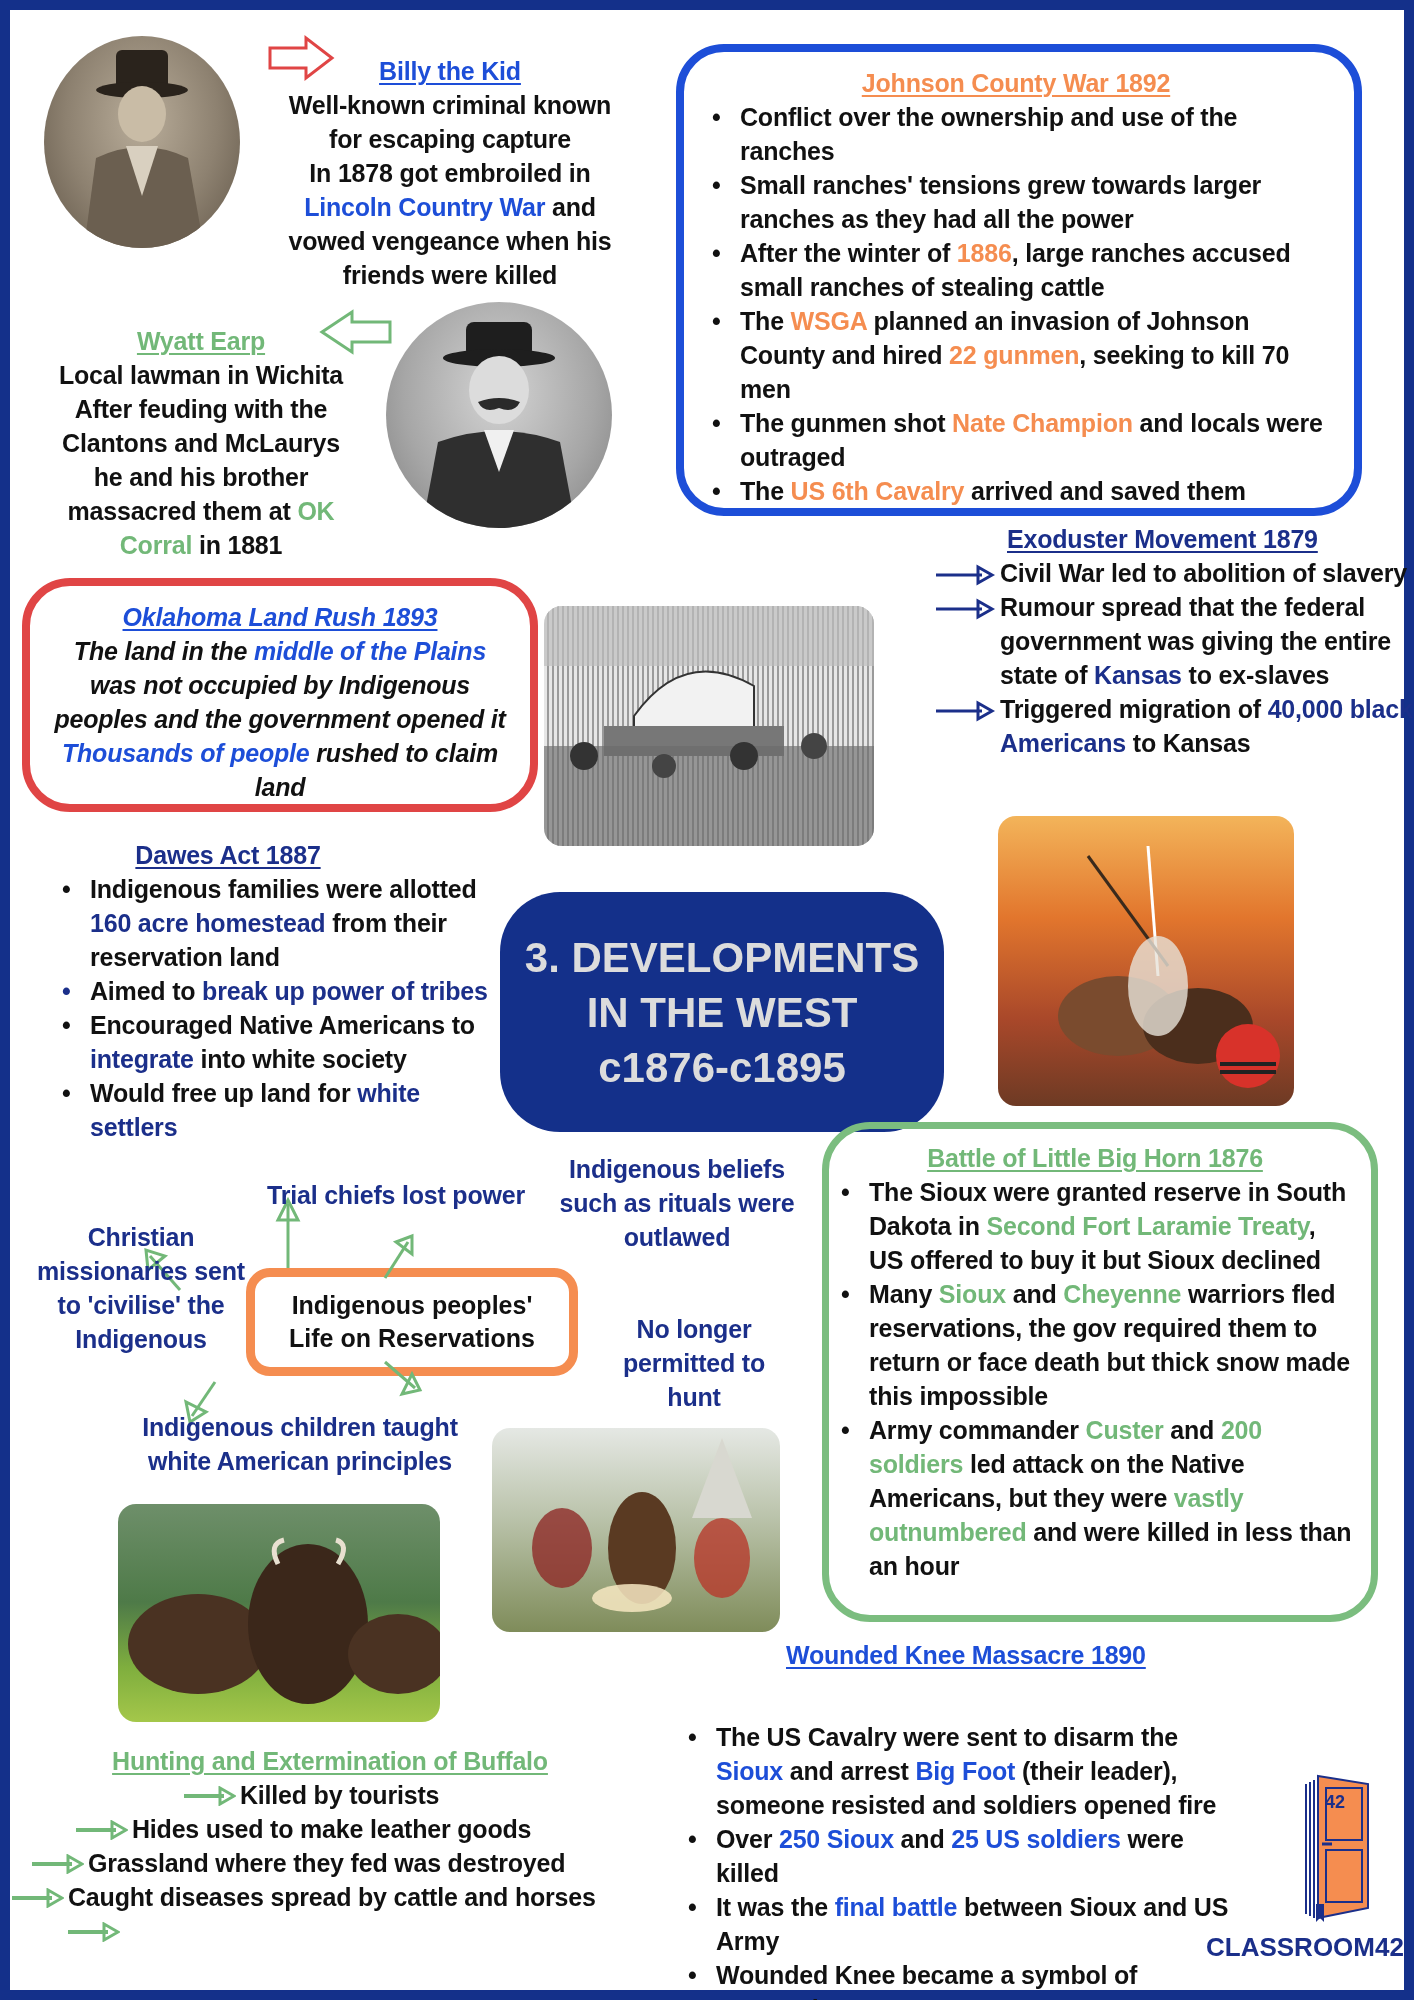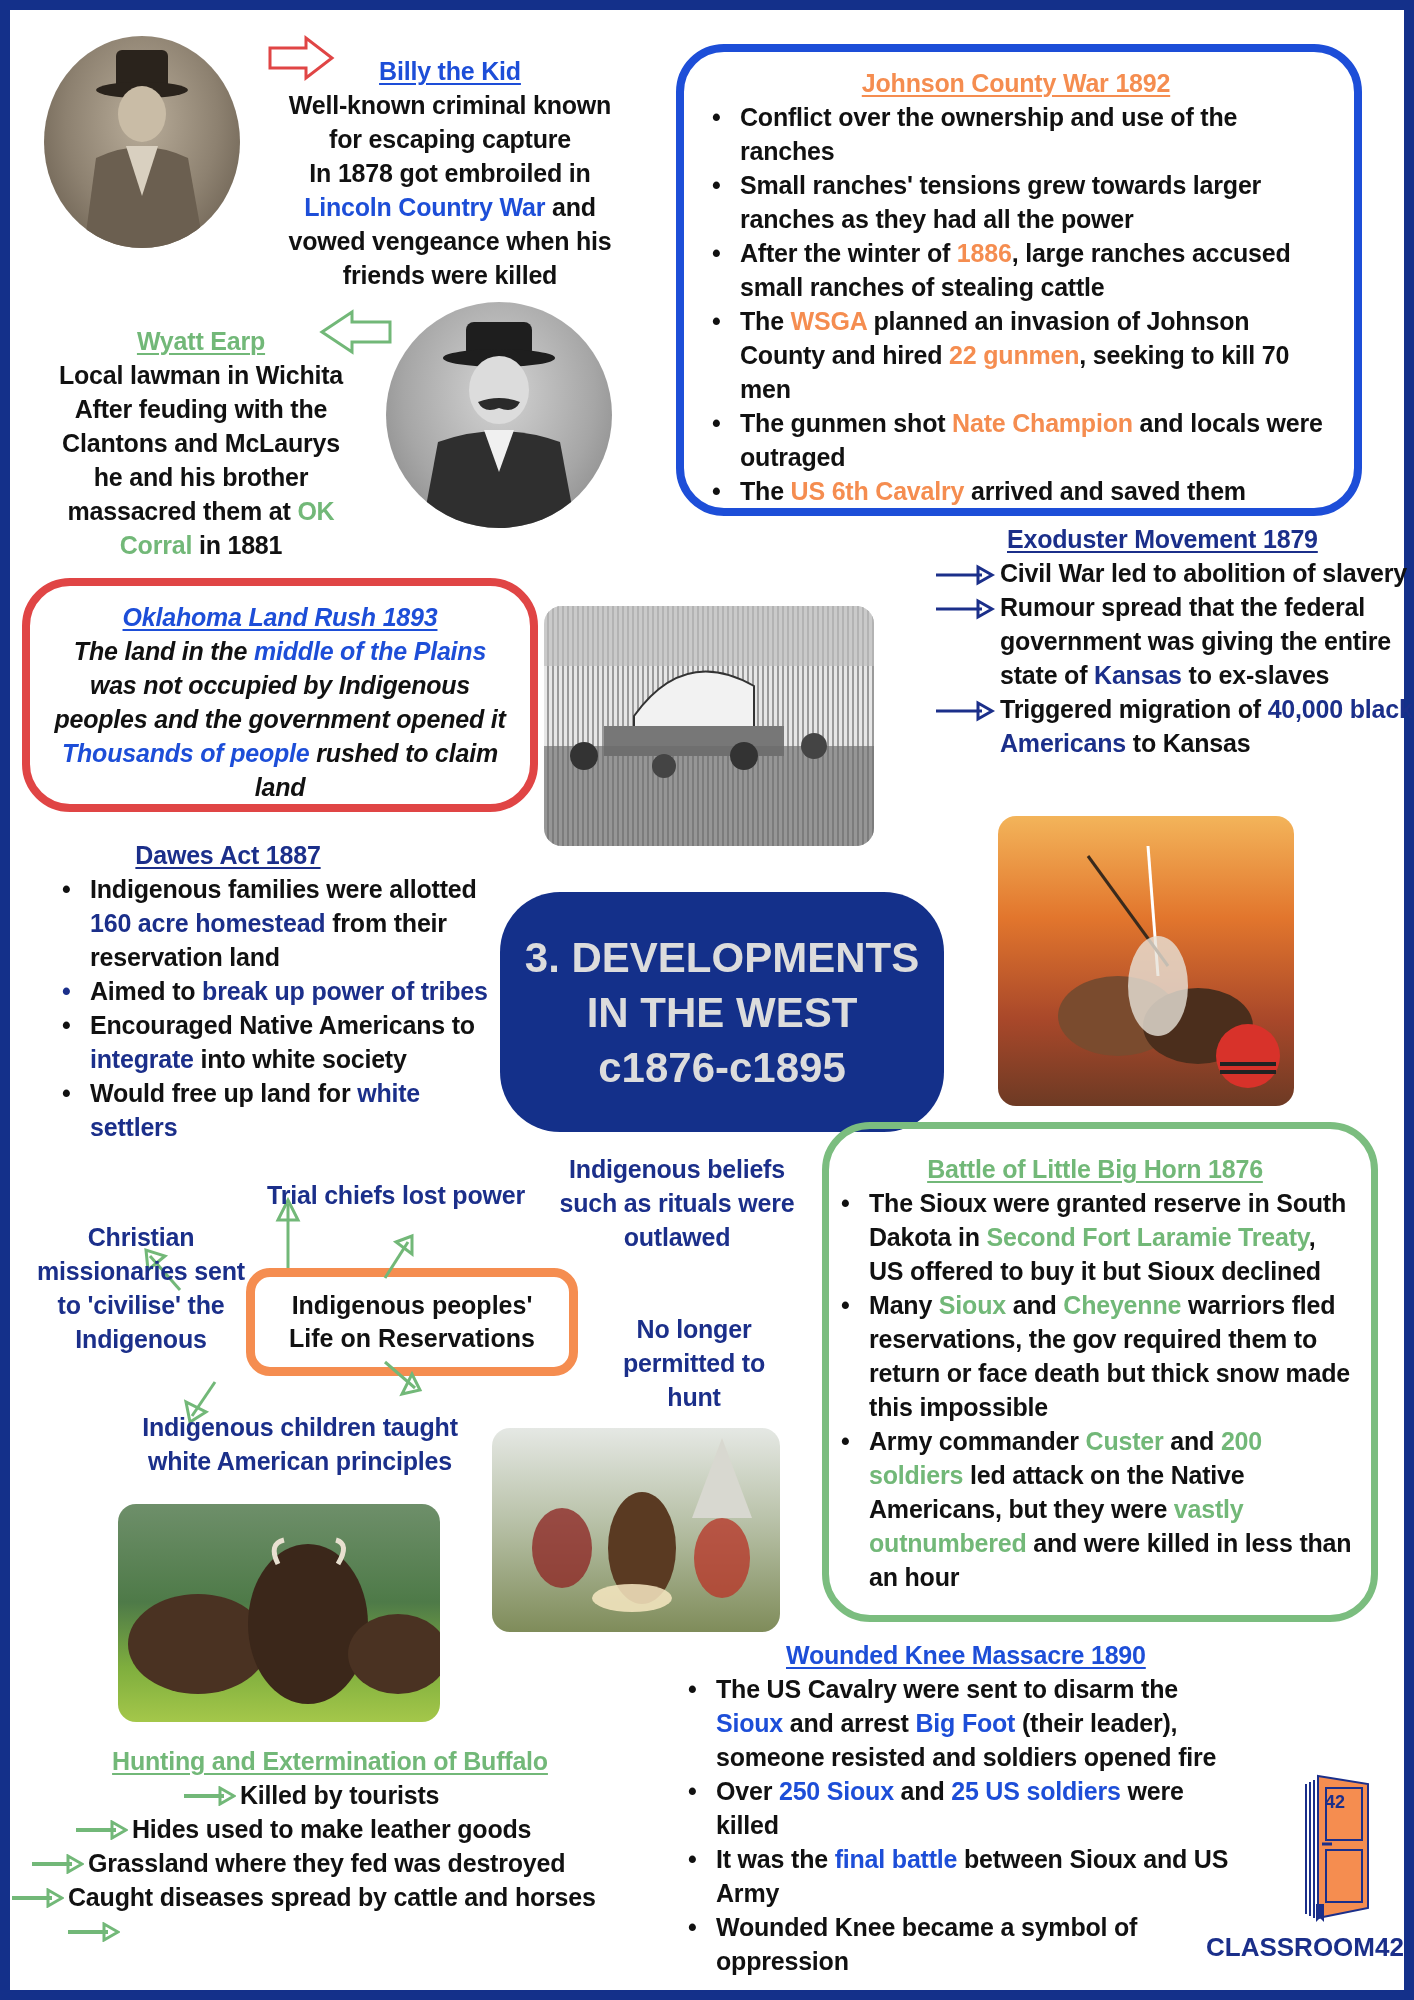--- a/index.html
+++ b/index.html
@@ -194,21 +194,21 @@
         <path d="M176 252 L180 272 L196 262 Z"></path>
     </g>
   </svg>
 
   <div class="abs blue ctr txt" style="left:236px;top:1168px;width:300px;">Trial chiefs lost power</div>
   <div class="abs blue ctr txt" style="left:532px;top:1142px;width:270px;">Indigenous beliefs such as rituals were outlawed</div>
   <div class="abs blue ctr txt" style="left:26px;top:1210px;width:210px;">Christian missionaries sent to 'civilise' the Indigenous</div>
   <div class="abs blue ctr txt" style="left:594px;top:1302px;width:180px;">No longer permitted to hunt</div>
   <div class="abs blue ctr txt" style="left:100px;top:1400px;width:380px;">Indigenous children taught white American principles</div>
 
-  <div class="abs box-green txt" style="left:812px;top:1112px;width:556px;height:500px;padding:23px 18px 0 8px;">
+  <div class="abs box-green txt" style="left:812px;top:1112px;width:556px;height:500px;padding:12px 18px 0 8px;">
     <span class="title green ctr">Battle of Little Big Horn 1876</span>
     <ul class="bul">
       <li><span>The Sioux were granted reserve in South Dakota in </span><span class="green">Second Fort Laramie Treaty</span><span>, US offered to buy it but Sioux declined</span></li>
       <li><span>Many </span><span class="green">Sioux</span><span> and </span><span class="green">Cheyenne</span><span> warriors fled reservations, the gov required them to return or face death but thick snow made this impossible</span></li>
       <li><span>Army commander </span><span class="green">Custer</span><span> and </span><span class="green">200 soldiers</span><span> led attack on the Native Americans, but they were </span><span class="green">vastly outnumbered</span><span> and were killed in less than an hour</span></li>
     </ul>
   </div>
 
   <div class="abs photo rounded" style="left:482px;top:1418px;width:288px;height:204px;background:linear-gradient(180deg,#e5e8e4 0%,#b9c2a9 45%,#7f8c5a 100%);" title="Painting of Indigenous buffalo ritual dance">
     <svg width="288" height="204" viewBox="0 0 288 204">
@@ -225,21 +225,21 @@
       <ellipse cx="80" cy="140" rx="70" ry="50" fill="#4a3222"></ellipse>
       <ellipse cx="190" cy="120" rx="60" ry="80" fill="#3b271a"></ellipse>
       <ellipse cx="280" cy="150" rx="50" ry="40" fill="#4a3222"></ellipse>
       <path d="M160 60 Q150 40 166 36 M220 60 Q232 40 218 36" stroke="#e8e0d0" stroke-width="5" fill="none"></path>
     </svg>
   </div>
 
   <div class="abs txt" style="left:674px;top:1628px;width:620px;">
     <span class="title red" style="margin-left:102px;">Wounded Knee Massacre 1890</span>
     <ul class="bul">
-      <li style="width:560px;"><span>The US Cavalry were sent to disarm the </span><span class="red">Sioux</span><span> and arrest </span><span class="red">Big Foot</span><span> (their leader), someone resisted and soldiers opened fire</span></li>
+      <li style="width:560px;margin-top:48px;"><span>The US Cavalry were sent to disarm the </span><span class="red">Sioux</span><span> and arrest </span><span class="red">Big Foot</span><span> (their leader), someone resisted and soldiers opened fire</span></li>
       <li style="width:540px;"><span>Over </span><span class="red">250 Sioux</span><span> and </span><span class="red">25 US soldiers</span><span> were killed</span></li>
       <li style="width:580px;"><span>It was the </span><span class="red">final battle</span><span> between Sioux and US Army</span></li>
       <li style="width:480px;"><span>Wounded Knee became a symbol of oppression</span></li>
     </ul>
   </div>
 
   <div class="abs txt" style="left:0;top:1734px;width:640px;">
     <span class="title green ctr" style="width:640px;">Hunting and Extermination of Buffalo</span>
     <div class="arrow-item" style="margin-left:172px;">
       <svg width="54" height="20" viewBox="0 0 54 20">

